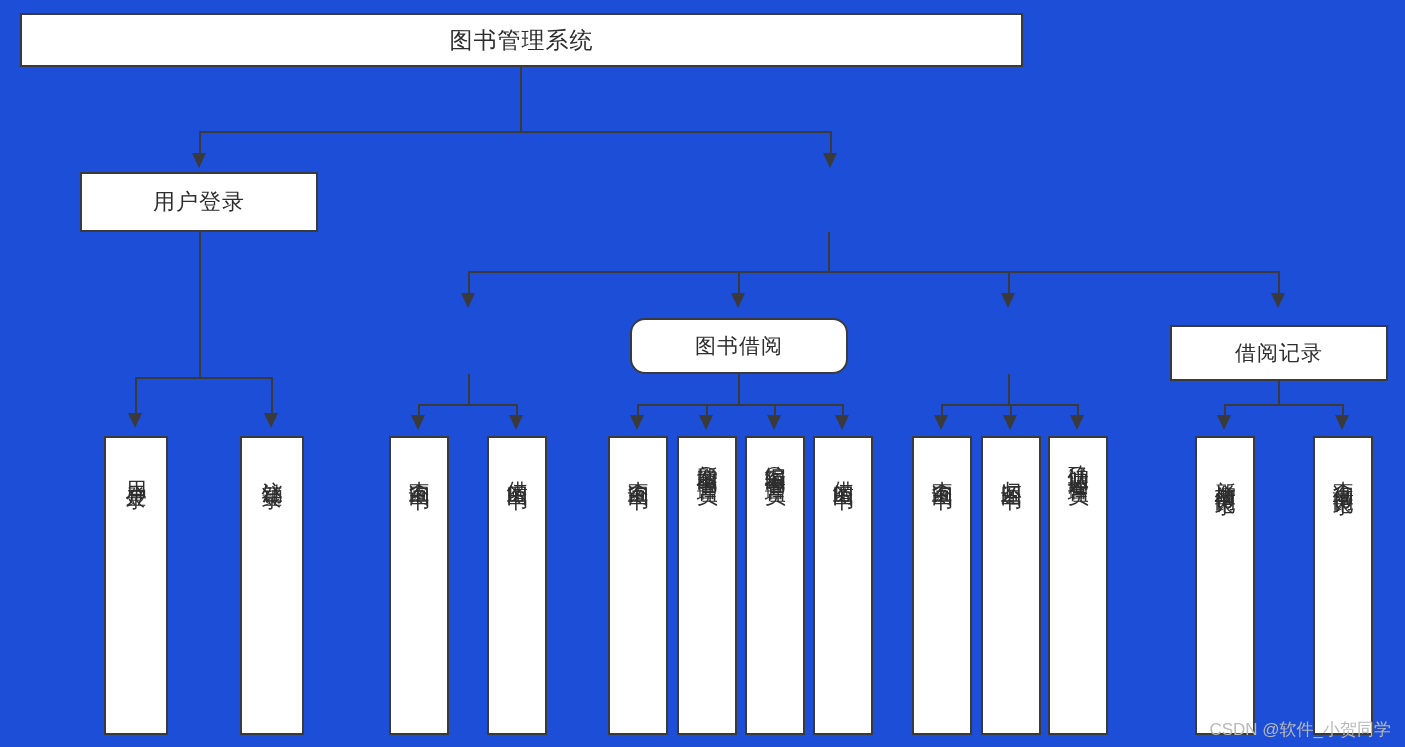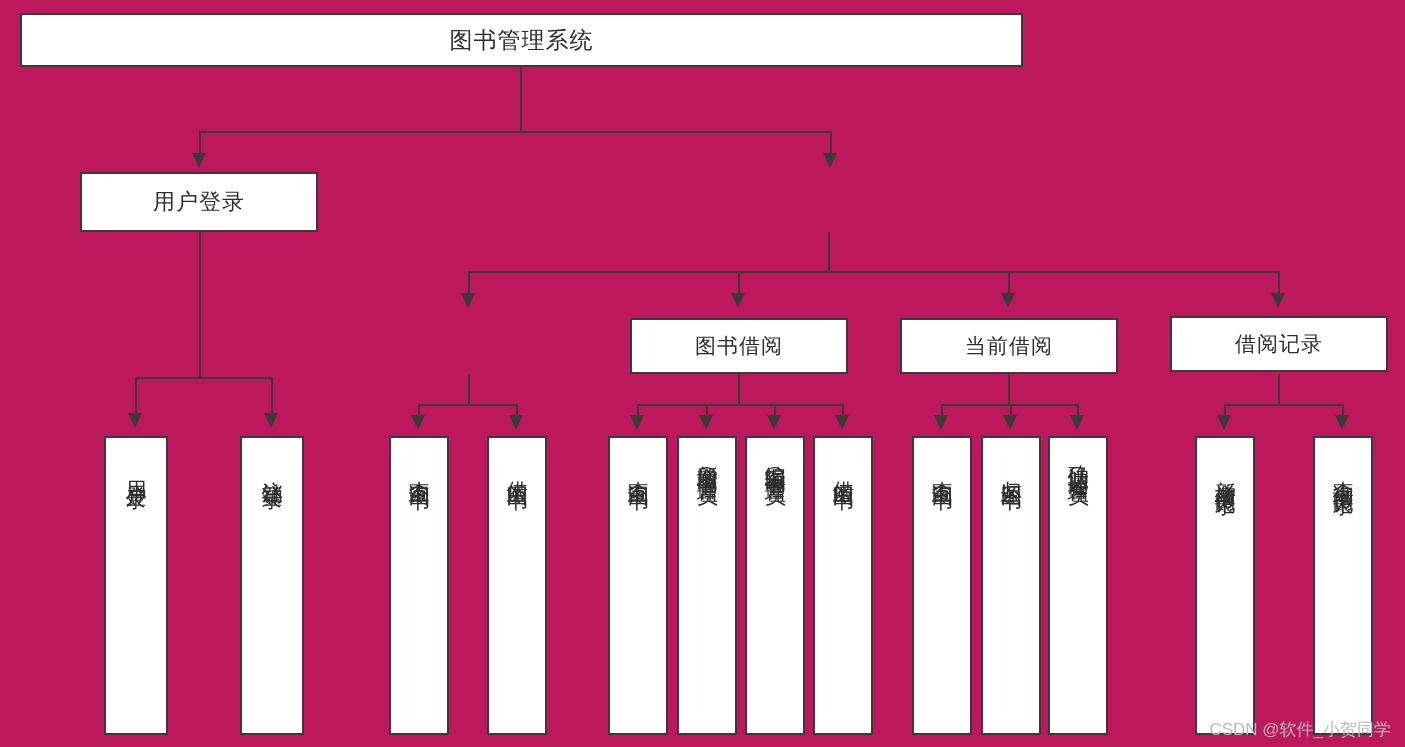--- a/index.html
+++ b/index.html
@@ -5,21 +5,21 @@
 <style>
   html,body{margin:0;padding:0;background:#ffffff;}
   body{
     font-family:"Liberation Sans","DejaVu Sans",sans-serif;
     color:#2b2b2b;
   }
   #canvas{
     position:relative;
     width:1405px;
     height:747px;
-    background:#be185d;
+    background:#1d4ed8;
     overflow:hidden;
   }
   
   .node{
     position:absolute;
     box-sizing:border-box;
     border:2px solid #3a3a3a;
     background:#ffffff;
     display:flex;
     align-items:center;
@@ -129,23 +129,22 @@
   <div class="hline" style="left:1224px;top:404px;width:119px;"></div>
   <div class="vline" style="left:1224px;top:404px;height:13px;"></div>
   <div class="arrow" style="left:1217px;top:415px;"></div>
   <div class="vline" style="left:1342px;top:404px;height:13px;"></div>
   <div class="arrow" style="left:1335px;top:415px;"></div>
 
   <div class="node root" style="left:20px;top:13px;width:1003px;height:54px;">图书管理系统</div>
 
   <div class="node lvl2" style="left:80px;top:172px;width:238px;height:60px;">用户登录</div>
 
-  <div class="node lvl3" style="left:630px;top:318px;width:218px;height:56px;">图书借阅</div>
-  <div class="node lvl3" style="left:900px;top:318px;width:218px;height:56px;">当前借阅</div>
-  <div class="node lvl3" style="left:1170px;top:316px;width:218px;height:56px;">借阅记录</div>
+  <div class="node lvl3" style="left:630px;top:318px;width:218px;height:56px;border-radius:15px;">图书借阅</div>
+  <div class="node lvl3" style="left:1170px;top:325px;width:218px;height:56px;">借阅记录</div>
 
   <div class="node leaf" style="left:104px;top:436px;width:64px;height:299px;">用户登录</div>
   <div class="node leaf" style="left:240px;top:436px;width:64px;height:299px;">注销登录</div>
   <div class="node leaf" style="left:389px;top:436px;width:60px;height:299px;">查询图书</div>
   <div class="node leaf" style="left:487px;top:436px;width:60px;height:299px;">借阅图书</div>
   <div class="node leaf" style="left:608px;top:436px;width:60px;height:299px;">查询图书</div>
   <div class="node leaf c7" style="left:677px;top:436px;width:60px;height:299px;">新增图书（管理员）</div>
   <div class="node leaf c7" style="left:745px;top:436px;width:60px;height:299px;">编辑图书（管理员）</div>
   <div class="node leaf" style="left:813px;top:436px;width:60px;height:299px;">借阅图书</div>
   <div class="node leaf" style="left:912px;top:436px;width:60px;height:299px;">查询图书</div>

